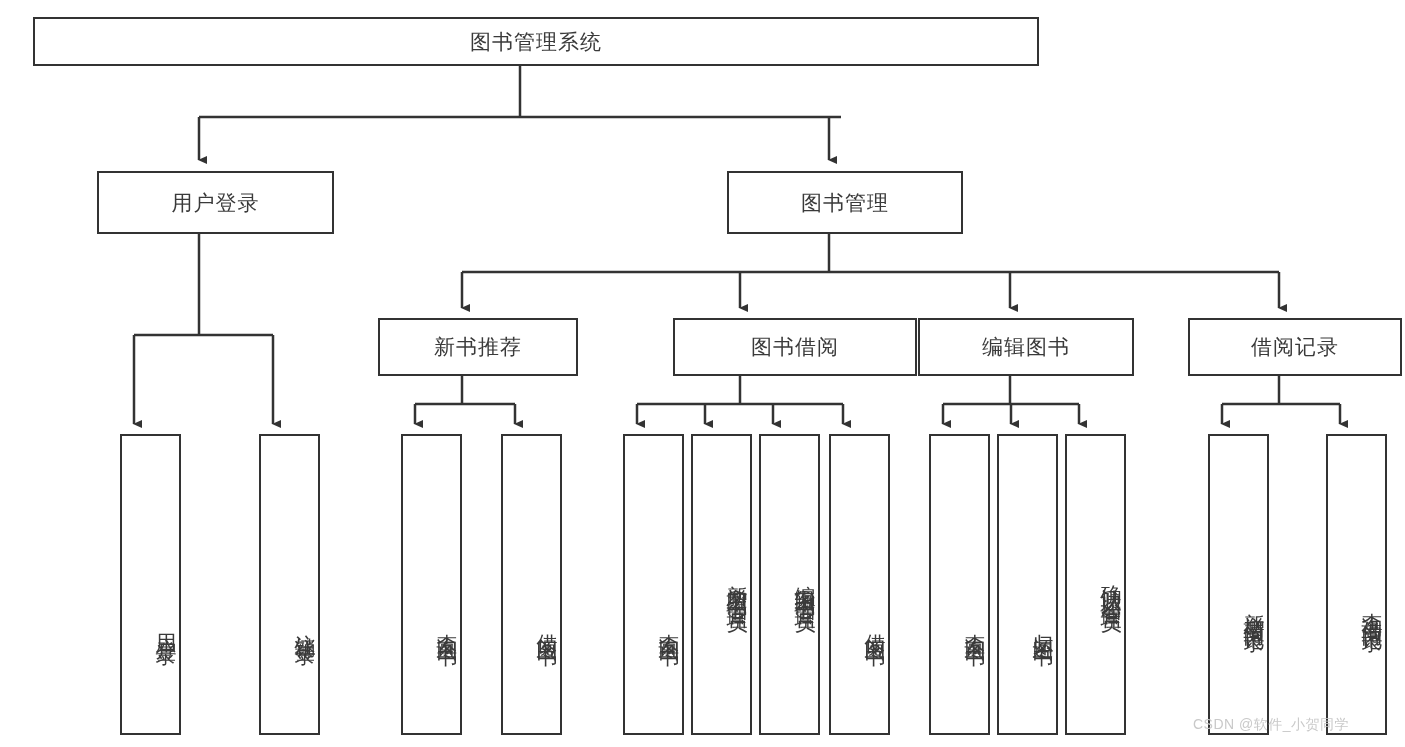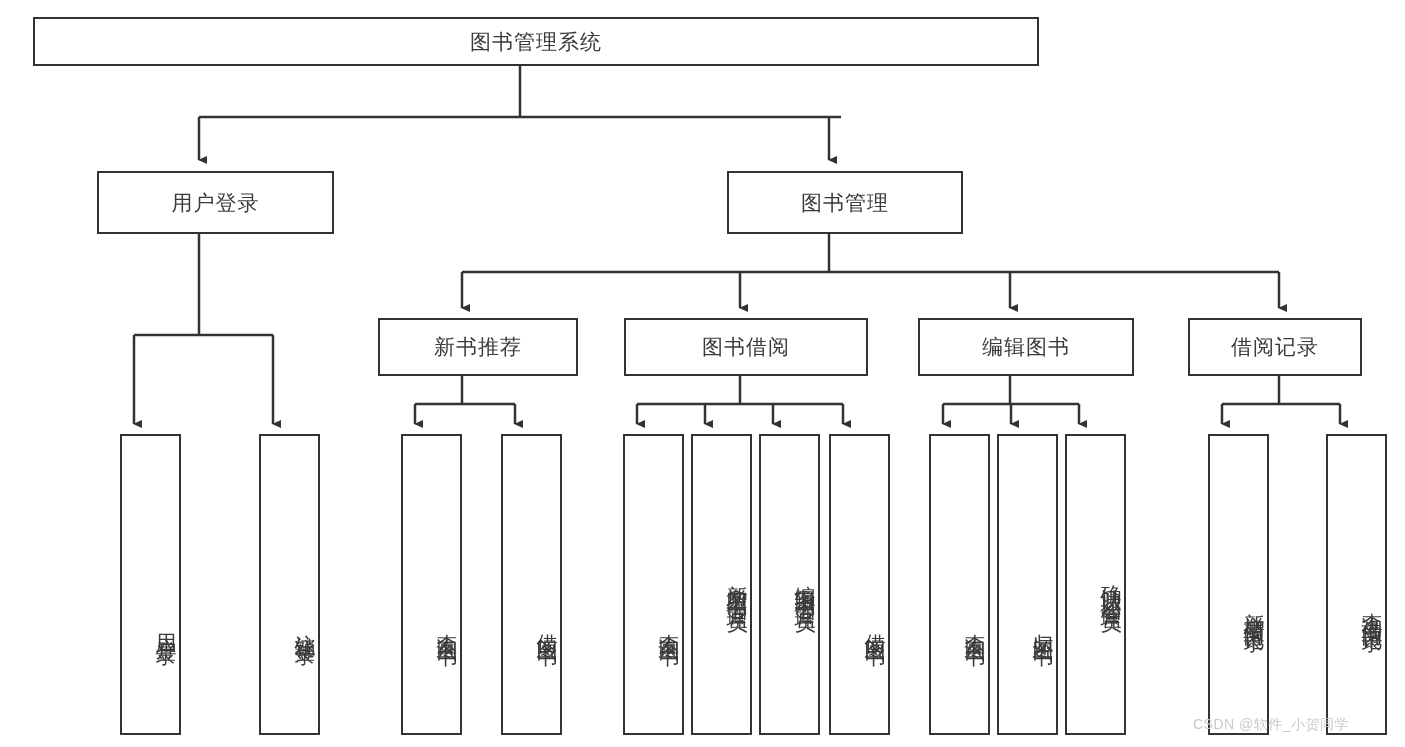--- a/index.html
+++ b/index.html
@@ -126,27 +126,27 @@
   <div class="node horiz" style="left:81px; top:171px; width:237px; height:63px;">
     <span>用户登录</span>
   </div>
   <div class="node horiz" style="left:362px; top:318px; width:200px; height:58px;">
     <span>新书推荐</span>
   </div>
 
   <div class="node horiz" style="left:711px; top:171px; width:236px; height:63px;">
     <span>图书管理</span>
   </div>
-  <div class="node horiz" style="left:608px; top:318px; width:244px; height:58px;">
+  <div class="node horiz" style="left:657px; top:318px; width:244px; height:58px;">
     <span>图书借阅</span>
   </div>
   <div class="node horiz" style="left:902px; top:318px; width:216px; height:58px;">
     <span>编辑图书</span>
   </div>
-  <div class="node horiz" style="left:1172px; top:318px; width:174px; height:58px;">
+  <div class="node horiz" style="left:1172px; top:318px; width:214px; height:58px;">
     <span>借阅记录</span>
   </div>
 
   <div class="node vert" style="left:104px; top:434px; width:61px; height:301px; padding-top:86px;">
     <span>用户登录</span>
   </div>
   <div class="node vert" style="left:243px; top:434px; width:61px; height:301px; padding-top:86px;">
     <span>注销登录</span>
   </div>
 

